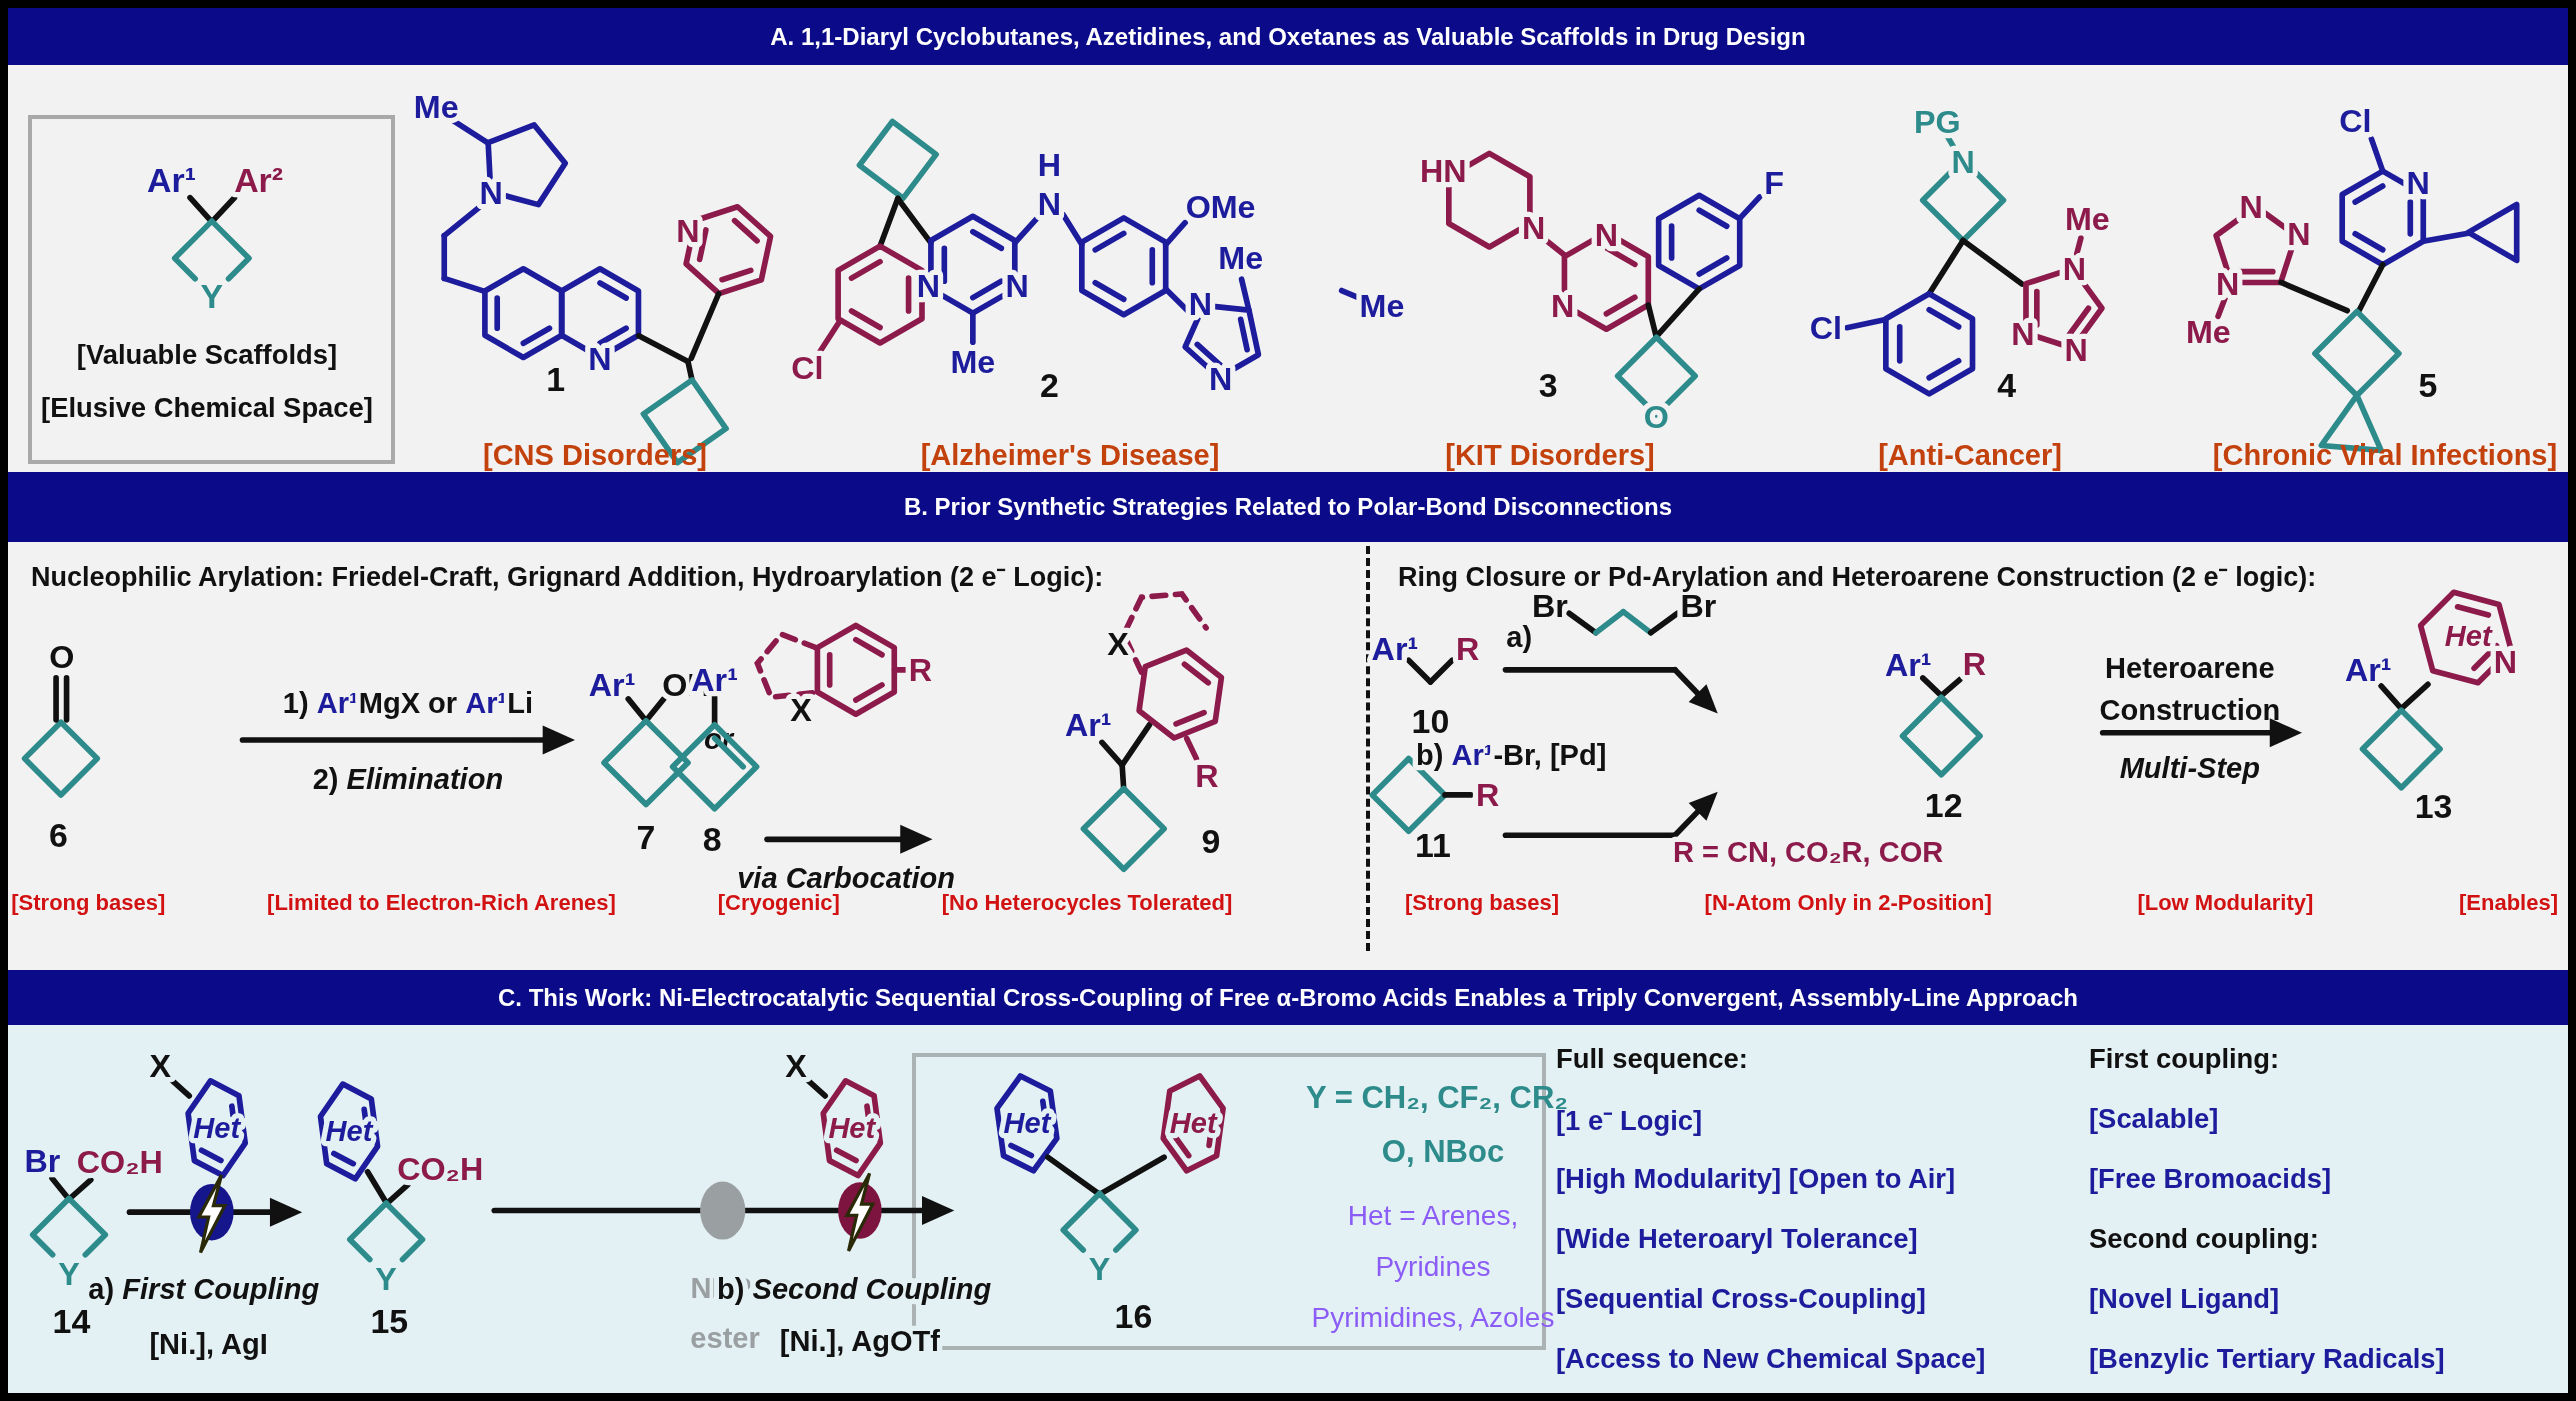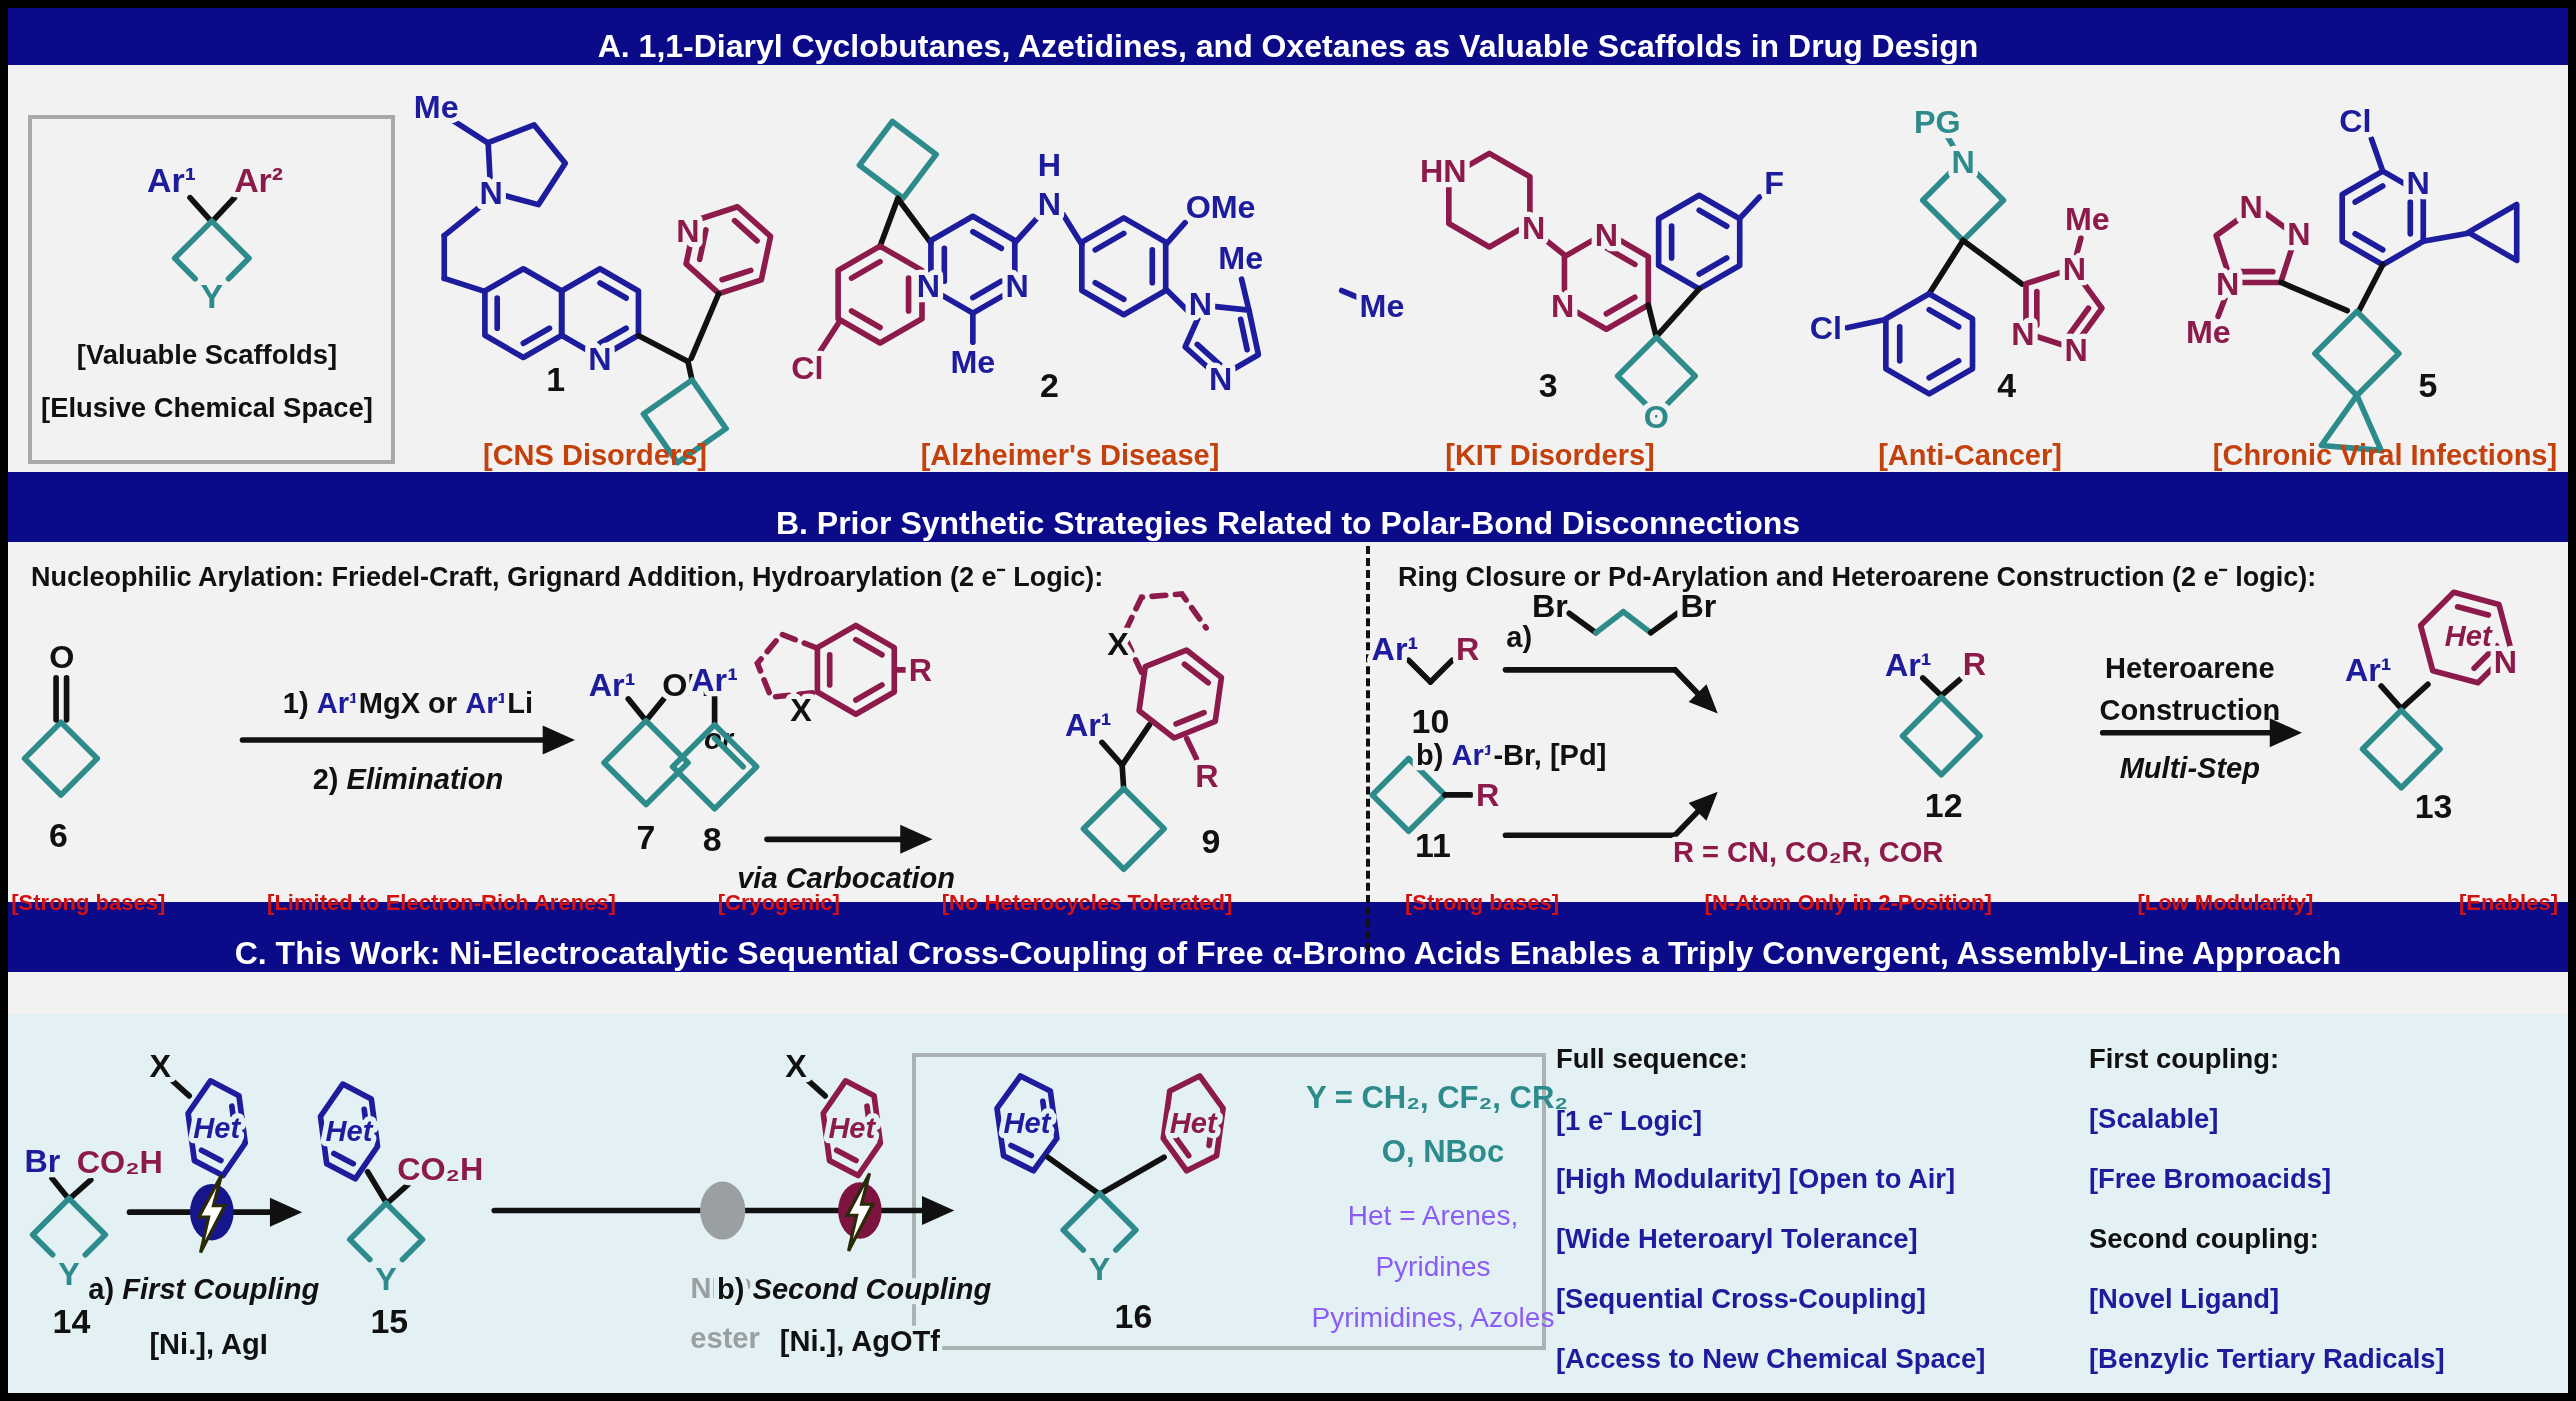--- a/index.html
+++ b/index.html
@@ -1,20 +1,20 @@
 <!DOCTYPE html>
 <html style="font-size:13px"><head>
 <meta charset="utf-8">
 <style>
   html,body{margin:0;padding:0;background:#fff}
   .canvas{position:relative;width:2576px;height:1401px;background:#f2f2f2;
     font-family:"Liberation Sans",sans-serif;overflow:hidden}
   .frame{position:absolute;inset:0;border:8px solid #000;pointer-events:none;z-index:50}
   .bar{position:absolute;left:8px;width:2560px;background:#0b0b8a;color:#fff;
-    display:flex;align-items:flex-end;justify-content:center;font-weight:bold;font-size:32px;z-index:5}
+    display:flex;align-items:center;justify-content:center;font-weight:bold;font-size:24px;z-index:5}
   .panel{position:absolute;left:8px;width:2560px;z-index:1}
   .pA,.pB{background:#f2f2f2}
   .pC{background:#e4f1f4}
   .gbox{position:absolute;border:4.8px solid #a9a9a9;z-index:2}
   .art{position:absolute;left:0;top:0;width:2576px;height:1401px;z-index:10}
   .art text{font-family:"Liberation Sans",sans-serif;font-weight:bold;text-anchor:middle;
     paint-order:stroke;stroke-linejoin:round}
   .ka{stroke:#f2f2f2;stroke-width:13px}
   .kc{stroke:#e4f1f4;stroke-width:13px}
   .tnavy{fill:#1c1c9c}.tmaroon{fill:#8c1a4b}.tteal{fill:#2e8b8b}.tblack{fill:#111}.tgray{fill:#9aa0a2}.f36{font-size:36px}.f40{font-size:40px}.f42{font-size:42px}
@@ -43,21 +43,21 @@
   <div class="panel pA" style="top:65px;height:421px"></div>
   <div class="panel pB" style="top:539px;height:420px"></div>
   <div class="panel pC" style="top:1014px;height:379px"></div>
 
   <div class="bar" style="top:8px;height:57px">
     <span>A. 1,1-Diaryl Cyclobutanes, Azetidines, and Oxetanes as Valuable Scaffolds in Drug Design</span>
   </div>
   <div class="bar" style="top:472px;height:70px">
     <span>B. Prior Synthetic Strategies Related to Polar-Bond Disconnections</span>
   </div>
-  <div class="bar" style="top:902px;height:70px">
+  <div class="bar" style="top:970px;height:55px">
     <span>C. This Work: Ni-Electrocatalytic Sequential Cross-Coupling of Free α-Bromo Acids Enables a Triply Convergent, Assembly-Line Approach</span>
   </div>
 
   <div class="gbox" style="left:28px;top:115px;width:359px;height:341px"></div>
   <div class="gbox" style="left:912px;top:1053px;width:626px;height:289px;border-color:#aab2b4"></div>
 
   <div class="divider" style="left:1366px;top:546px;height:405px"></div>
 
   <svg class="art" viewBox="0 0 3191 1736">
 

